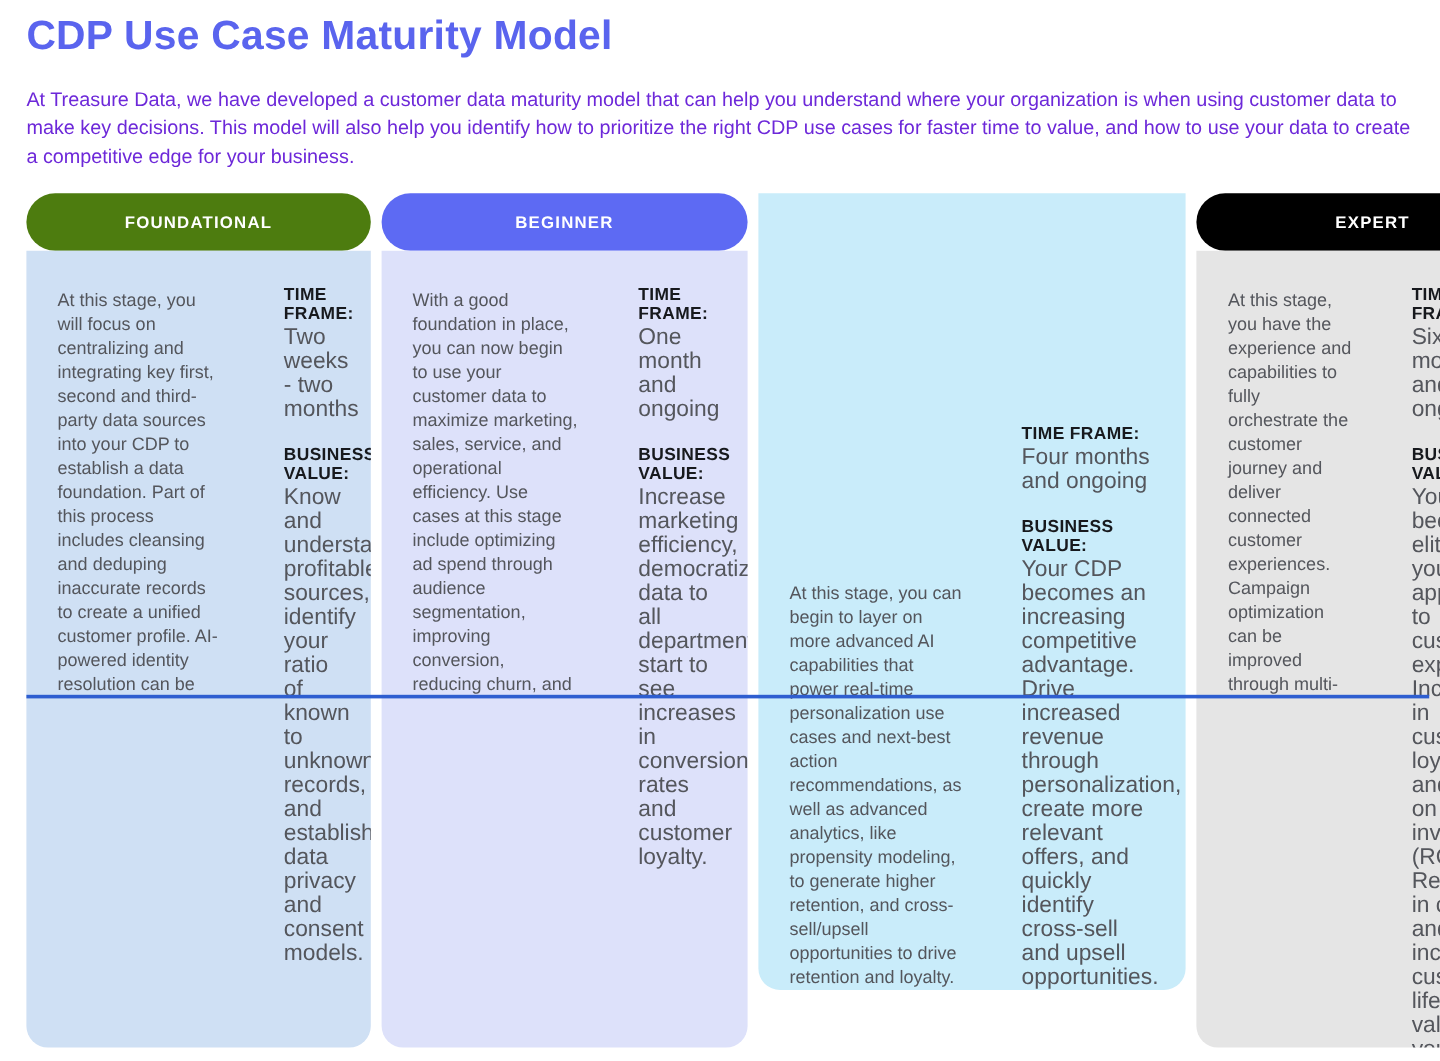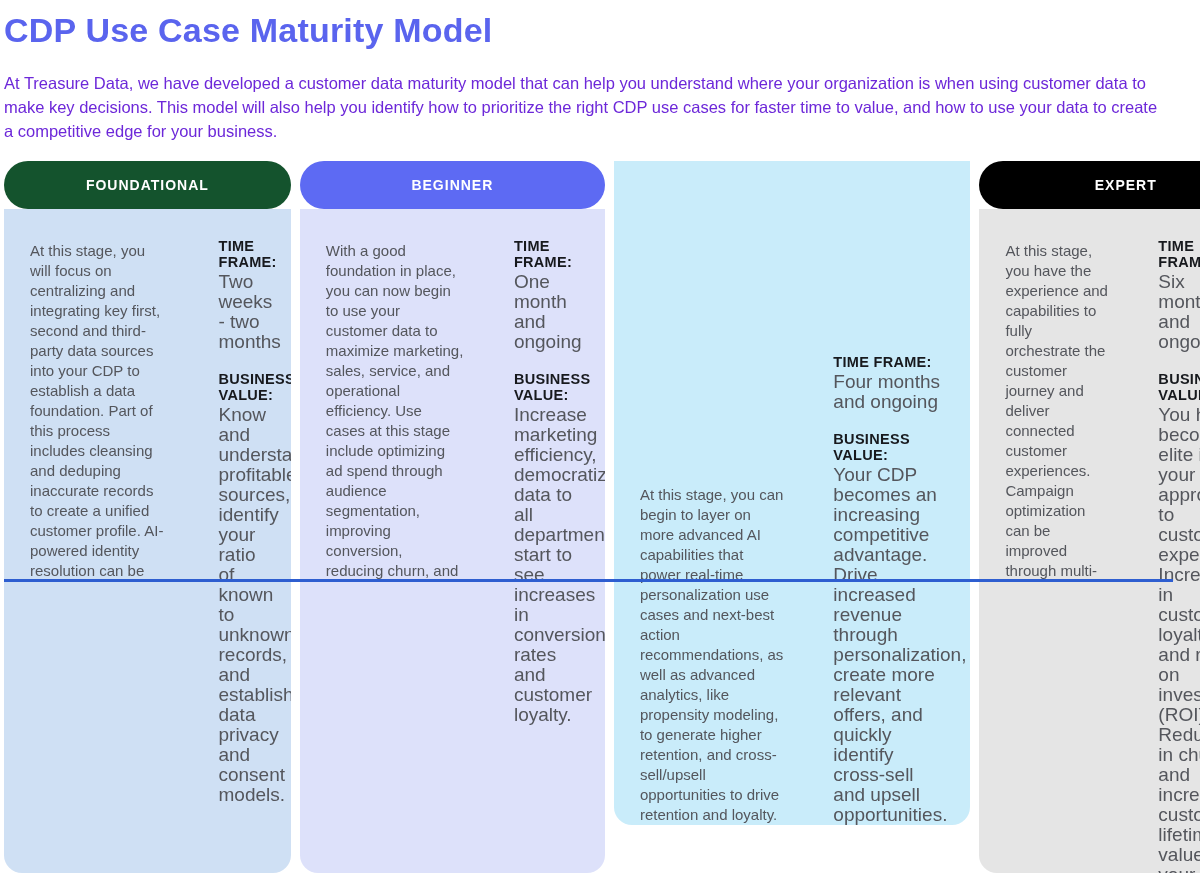--- a/index.html
+++ b/index.html
@@ -5,21 +5,21 @@
   html, body {
     margin: 0;
     padding: 0;
     background: #ffffff;
     font-family: "Liberation Sans", sans-serif;
   }
   .page {
     width: 1200px;
     height: 884px;
     box-sizing: border-box;
-    padding: 6px 17px 0 4px;
+    padding: 6px 17px 0 22px;
     overflow: hidden;
     background: #ffffff;
   }
   h1.title {
     margin: 4px 0 20px 0;
     font-size: 34px;
     line-height: 1.2;
     font-weight: bold;
     letter-spacing: 0.2px;
   }
@@ -100,21 +100,21 @@
 
 <div class="page">
 
   <h1 class="title" style="color: rgb(90, 100, 238);">CDP Use Case Maturity Model</h1>
 
   <p class="intro">At Treasure Data, we have developed a customer data maturity model that can help you understand where your organization is when using customer data to make key decisions. This model will also help you identify how to prioritize the right CDP use cases for faster time to value, and how to use your data to create a competitive edge for your business.</p>
 
   <div class="grid">
 
     <div class="col">
-      <div class="pill" style="background-color: #14532d;">FOUNDATIONAL</div>
+      <div class="pill" style="background-color: #4d7c0f;">FOUNDATIONAL</div>
       <div class="card" style="background-color: rgb(207, 224, 244);">
         <p class="desc">At this stage, you will focus on centralizing and integrating key first, second and third-party data sources into your CDP to establish a data foundation. Part of this process includes cleansing and deduping inaccurate records to create a unified customer profile. AI-powered identity resolution can be applied to enrich data and increase the number of known profiles. Data privacy, consent management, and governance safeguards are also applied to ensure secure and compliant data management practices.</p>
         <div class="details">
           <p class="detail-label">TIME FRAME:</p>
           <p class="detail-value">Two weeks - two months</p>
           <p class="detail-label bv-label">BUSINESS VALUE:</p>
           <p class="detail-value">Know and understand profitable sources, identify your ratio of known to unknowns records, and establish data privacy and consent models.</p>
         </div>
       </div>
     </div>

